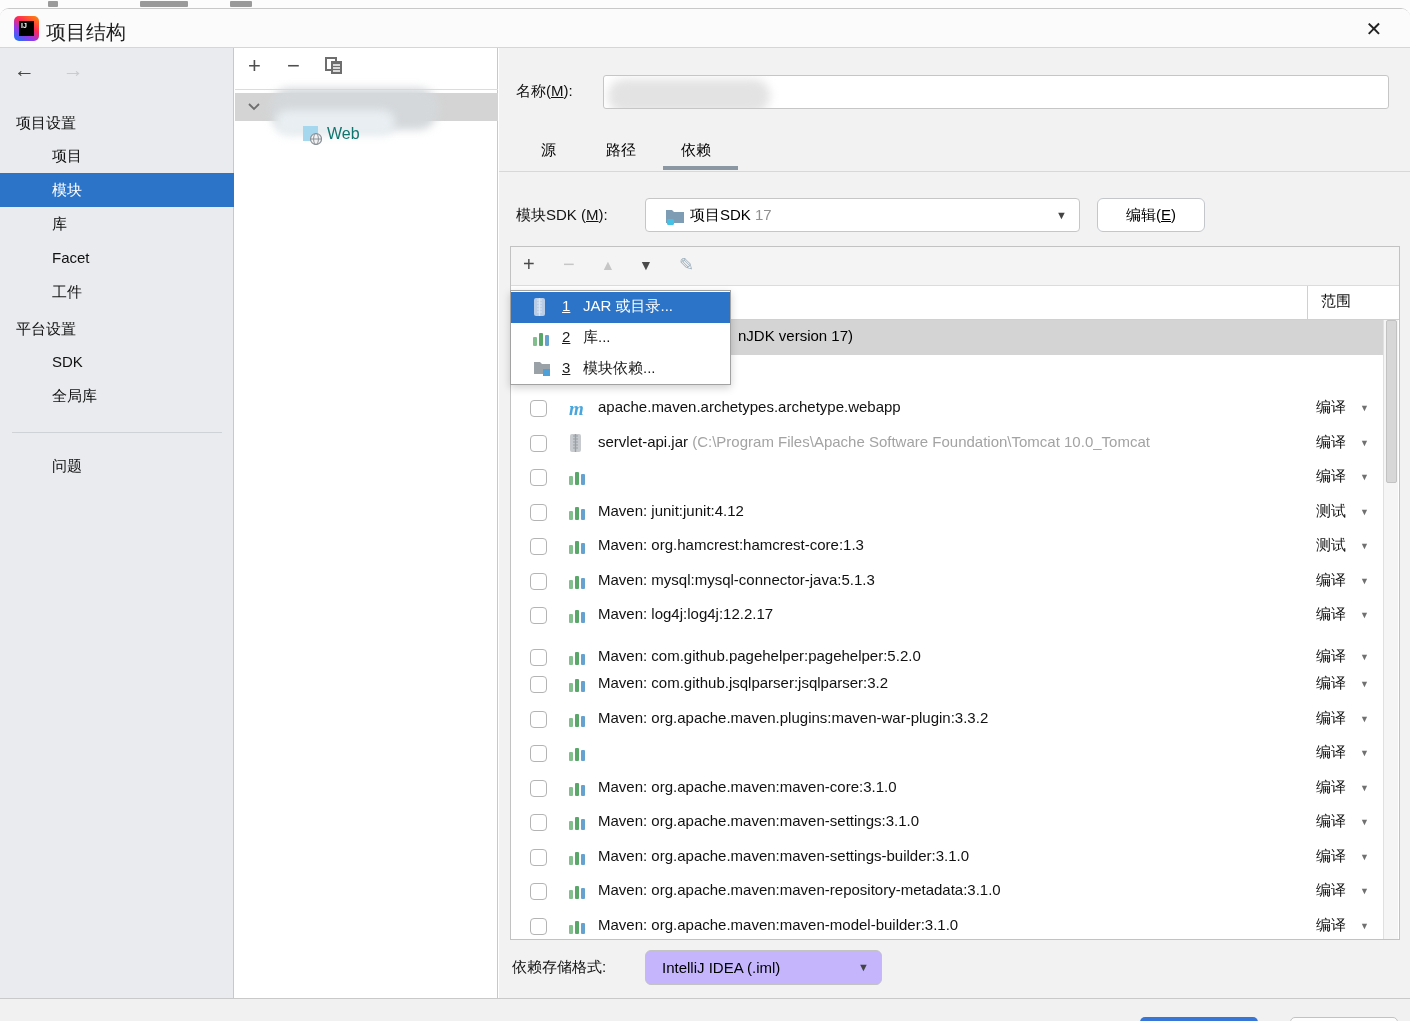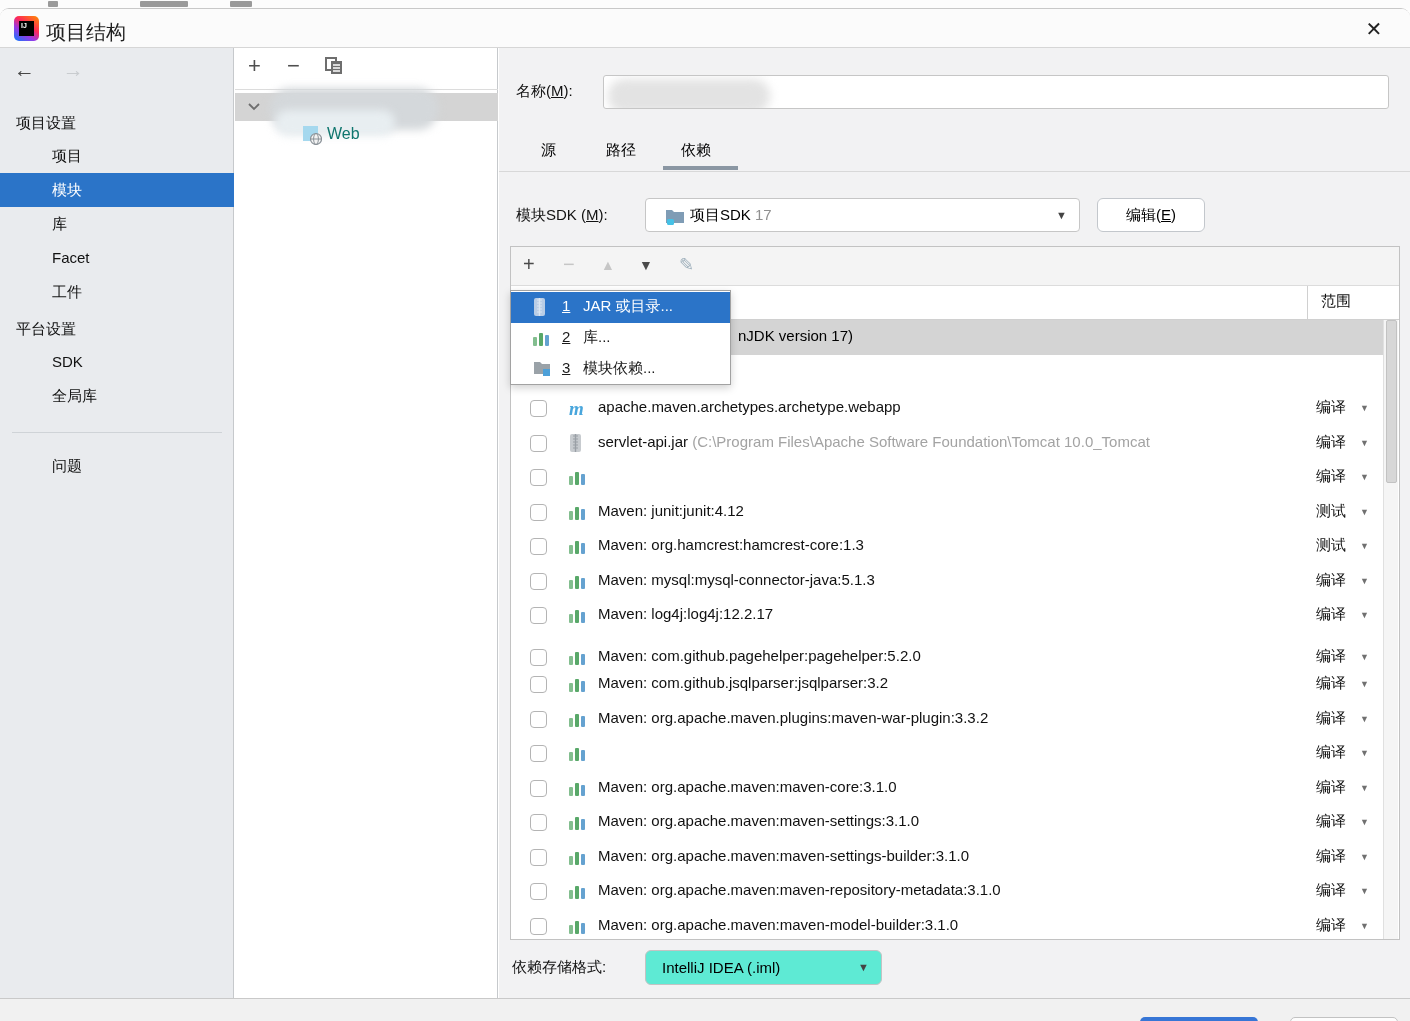--- a/index.html
+++ b/index.html
@@ -109,21 +109,21 @@
   .dep-scope { position:absolute; left:758px; top:6px; width:76px; font-size:15px; color:#111; text-align:right; }
   .dep-scope-arrow { position:absolute; left:848px; top:11px; font-size:9px; color:#707070; }
 
   
   .vscroll-track { position:absolute; right:1px; top:73px; width:15px; height:620px; background:#f5f5f5;
                    border-left:1px solid #e0e0e0; }
   .vscroll-thumb { position:absolute; left:2px; top:0px; width:11px; height:163px; background:#d7d7d7;
                    border:1px solid #c2c2c2; border-radius:2px; }
 
   .storage-label { position:absolute; left:13px; top:910px; font-size:15px; color:#111; }
-  .storage-combo { position:absolute; left:146px; top:902px; width:237px; height:35px; background:#5eead4;
+  .storage-combo { position:absolute; left:146px; top:902px; width:237px; height:35px; background:#c4b5fd;
                    border:1px solid #c3c3c3; border-radius:6px; }
   .storage-text { position:absolute; left:16px; top:8px; font-size:15px; color:#000; }
 
   
   .popup { position:absolute; left:510px; top:281px; width:221px; height:95px; background:#fff;
            border:1px solid #a2a2a2; box-shadow:0 3px 8px rgba(0,0,0,0.18); z-index:50; }
   .popup-item { position:absolute; left:0; width:219px; height:31px; }
   .popup-item.selected { background:#2b74c8; color:#fff; }
   .pi-icon { position:absolute; left:22px; top:6px; width:20px; height:20px; }
   .pi-num { position:absolute; left:51px; top:5px; font-size:15px; text-decoration:underline; }

